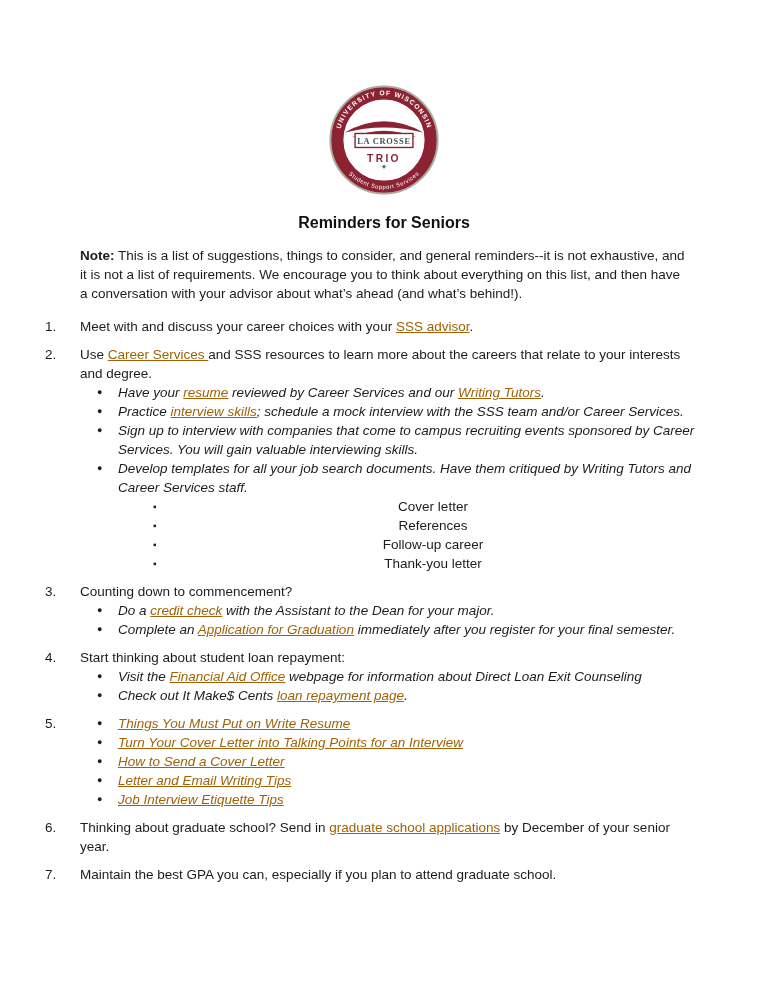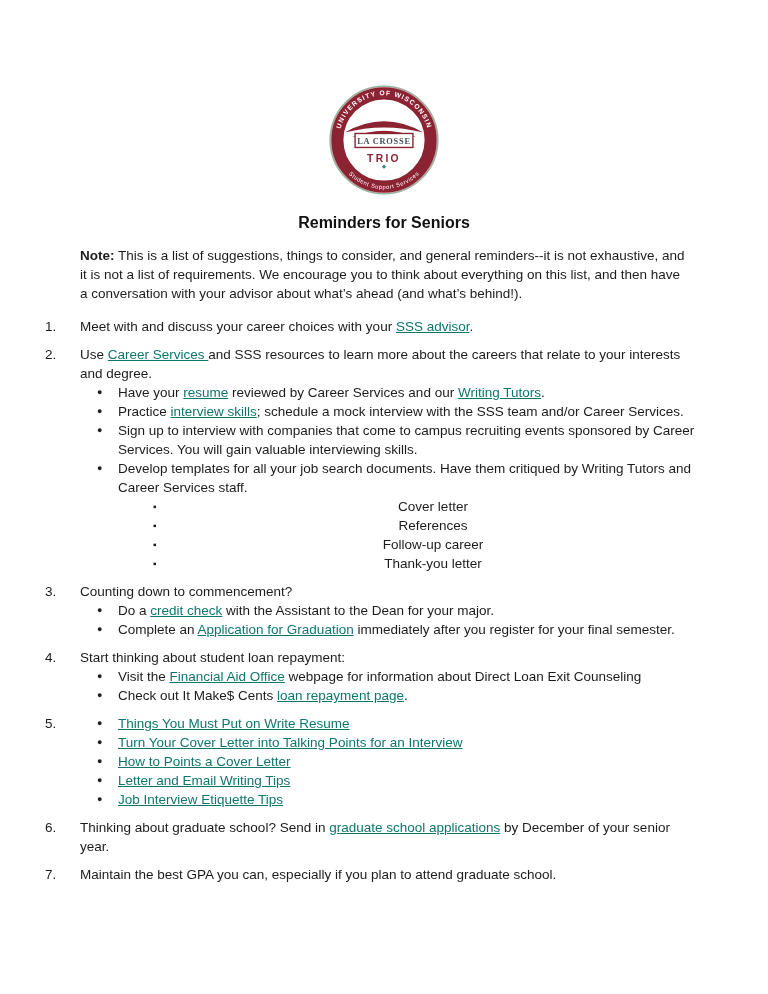--- a/index.html
+++ b/index.html
@@ -34,25 +34,25 @@
   .list {
     margin:14px 68px 0 45px;
     font-size:13.5px;
     line-height:19px;
   }
   .list-item { display:flex; margin-bottom:9px; }
   .num { width:35px; flex:none; }
   .content { flex:1; min-width:0; }
   .bullet-row { display:flex; margin-left:17px; }
   .b-marker { flex:none; width:21px; font-size:9px; line-height:19px; color:#1c1c1c; }
-  .b-text { flex:1; min-width:0; }
+  .b-text { flex:1; min-width:0;font-style:italic; }
   .sub-row { display:flex; margin-left:73px; }
   .s-marker { flex:none; width:13px; font-size:10px; line-height:19px; color:#1c1c1c; }
   .s-text { flex:1; min-width:0;text-align:center; }
-  .doc-link { color:#0f766e; text-decoration:underline; cursor:pointer; }
+  .doc-link { color:#a16207; text-decoration:underline; cursor:pointer; }
 </style>
 </head>
 <body>
 
 <div class="page">
 
   <div class="logo-wrap">
     <svg width="112" height="112" viewBox="0 0 120 120">
       <defs>
         <path id="topArc" d="M 12,60 A 48,48 0 0 1 108,60"></path>
@@ -158,21 +158,21 @@
           <div class="bullet-row">
             <span class="b-marker">●</span>
             <div class="b-text"><a class="doc-link" href="#">Things You Must Put on Write Resume</a></div>
           </div>
           <div class="bullet-row">
             <span class="b-marker">●</span>
             <div class="b-text"><a class="doc-link" href="#">Turn Your Cover Letter into Talking Points for an Interview</a></div>
           </div>
           <div class="bullet-row">
             <span class="b-marker">●</span>
-            <div class="b-text"><a class="doc-link" href="#">How to Points a Cover Letter</a></div>
+            <div class="b-text"><a class="doc-link" href="#">How to Send a Cover Letter</a></div>
           </div>
           <div class="bullet-row">
             <span class="b-marker">●</span>
             <div class="b-text"><a class="doc-link" href="#">Letter and Email Writing Tips</a></div>
           </div>
           <div class="bullet-row">
             <span class="b-marker">●</span>
             <div class="b-text"><a class="doc-link" href="#">Job Interview Etiquette Tips</a></div>
           </div>
         </div>

